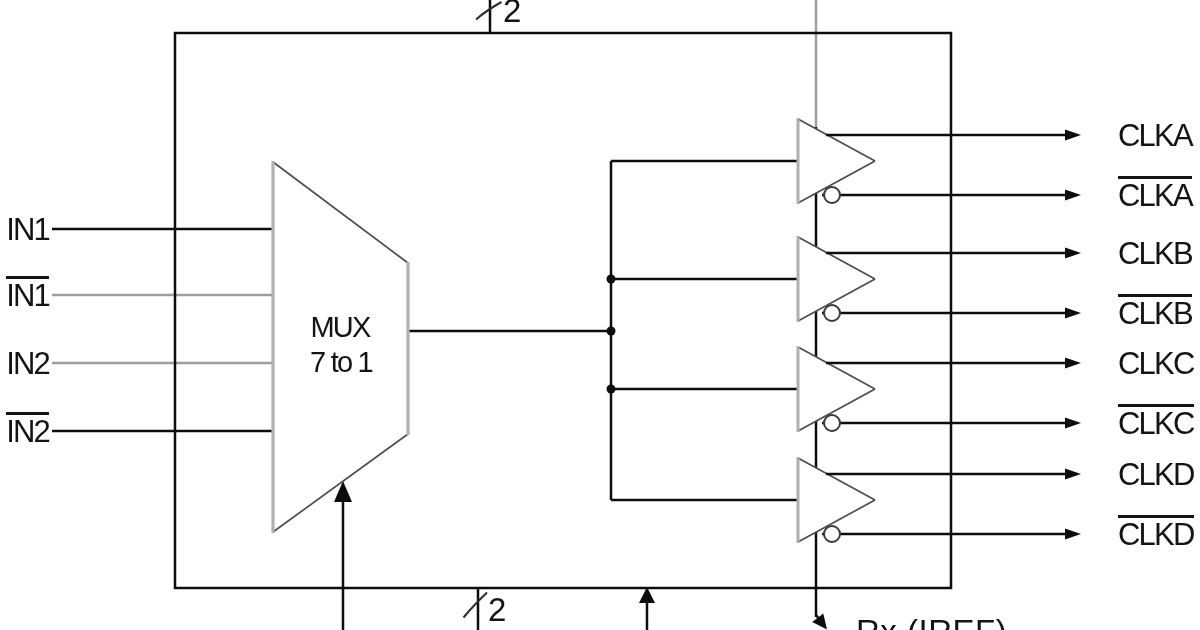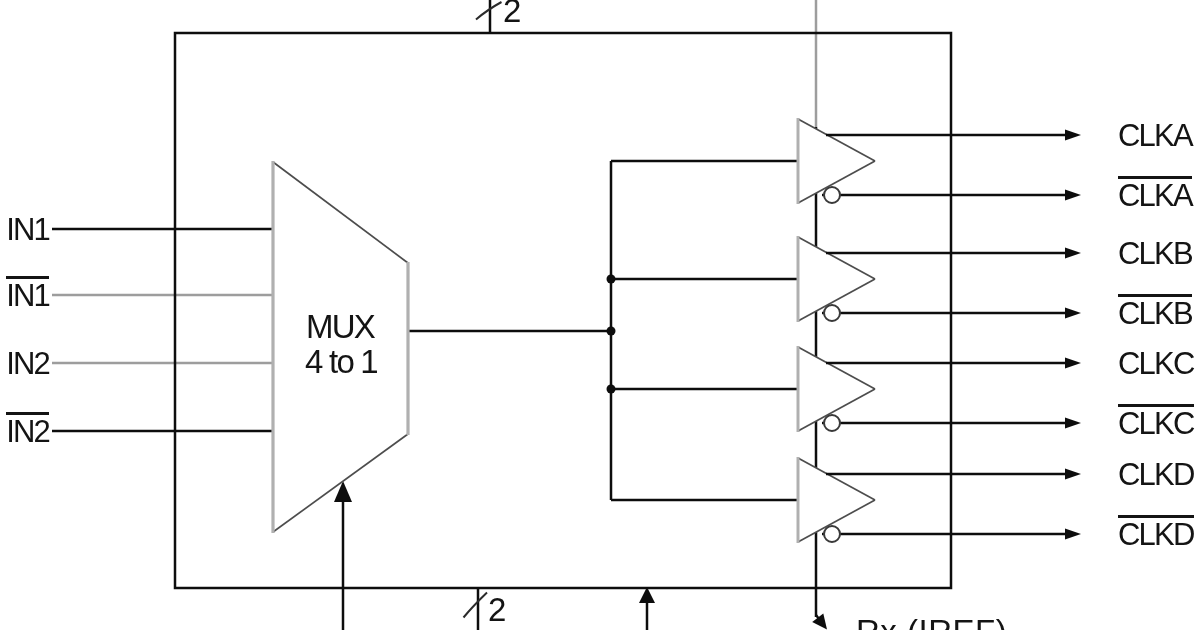--- a/index.html
+++ b/index.html
@@ -4,21 +4,21 @@
 <style>
   html,body { margin:0; padding:0; }
   body { width:1200px; height:630px; background:#ffffff; overflow:hidden;
          font-family:"Liberation Sans", sans-serif; position:relative; }
   .stage { position:absolute; inset:0; width:1200px; height:630px; }
   svg { position:absolute; left:0; top:0; display:block; }
   .lbl { position:absolute; color:#141414; font-size:31px; letter-spacing:-1.8px;
           line-height:22.7px; height:22.7px; white-space:nowrap; }
   .lbl .lbl-txt { display:inline-block; line-height:22.7px; }
   .lbl-ov { border-top:3px solid #141414; padding-top:6.5px; margin-top:-9.5px; }
-  .mux-lbl { position:absolute; color:#141414; font-size:33px; letter-spacing:-1.8px;
+  .mux-lbl { position:absolute; color:#141414; font-size:29px; letter-spacing:-1.8px;
               line-height:22.7px; transform:translateX(-50%); white-space:nowrap; }
   .num-lbl { position:absolute; color:#141414; font-size:33px; letter-spacing:-0.5px;
               line-height:22.7px; white-space:nowrap; }
   .iref-lbl { position:absolute; color:#141414; font-size:33px; letter-spacing:0.5px;
                line-height:23px; white-space:nowrap; }
 </style>
 </head>
 <body>
 
 <div class="stage">
@@ -86,21 +86,21 @@
 <polygon points="1081,534 1065.0,539.5 1065.0,528.5" fill="#0d0d0d" stroke="none"></polygon>
 <circle cx="832" cy="534" r="8" fill="#ffffff" stroke="#3a3a3a" stroke-width="2.0"></circle>
 <polygon points="273,162 408,263 408,434 273,532" fill="#ffffff" stroke="none" stroke-width="0"></polygon>
 <line x1="273" y1="162" x2="408" y2="263" stroke="#4d4d4d" stroke-width="1.7"></line>
 <line x1="408" y1="434" x2="273" y2="532" stroke="#4d4d4d" stroke-width="1.7"></line>
 <line x1="273" y1="161" x2="273" y2="533" stroke="#b0b0b0" stroke-width="3.2"></line>
 <line x1="408" y1="262" x2="408" y2="435" stroke="#b0b0b0" stroke-width="3.2"></line>
   </svg>
 
   <div class="mux-lbl" style="left:340px;top:315.8px;">MUX</div>
-  <div class="mux-lbl" style="left:341px;top:350.8px;">4 to 1</div>
+  <div class="mux-lbl" style="left:341px;top:350.8px;">7 to 1</div>
 
   <div class="num-lbl" style="left:503px;top:0px;">2</div>
   <div class="num-lbl" style="left:488px;top:598.5px;">2</div>
 
   <div class="iref-lbl" style="left:856px;top:620px;">Rx (IREF)</div>
 
 <div class="lbl" style="right:1151px;top:219.1px;"><span class="lbl-txt">IN1</span></div>
 <div class="lbl lbl-ov" style="right:1151px;top:285.1px;"><span class="lbl-txt">IN1</span></div>
 <div class="lbl" style="right:1151px;top:353.1px;"><span class="lbl-txt">IN2</span></div>
 <div class="lbl lbl-ov" style="right:1151px;top:421.1px;"><span class="lbl-txt">IN2</span></div>

